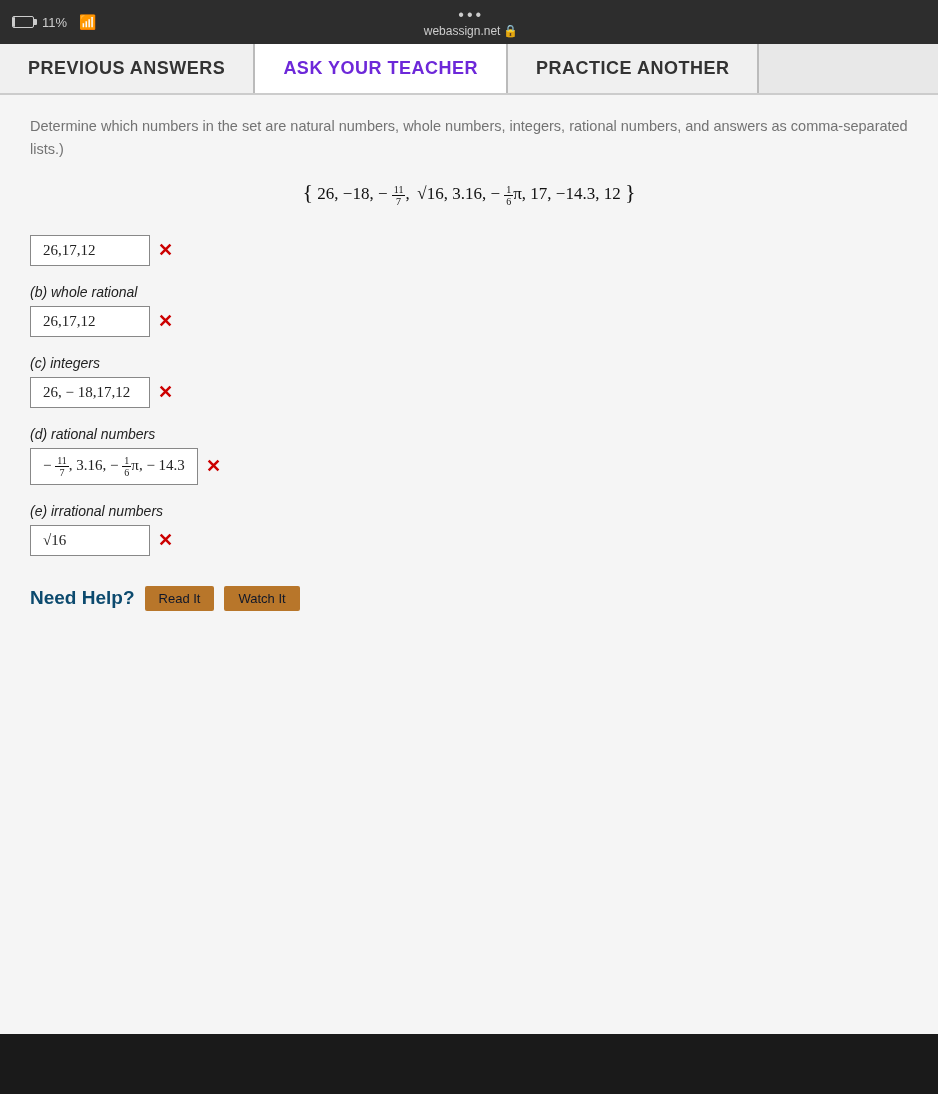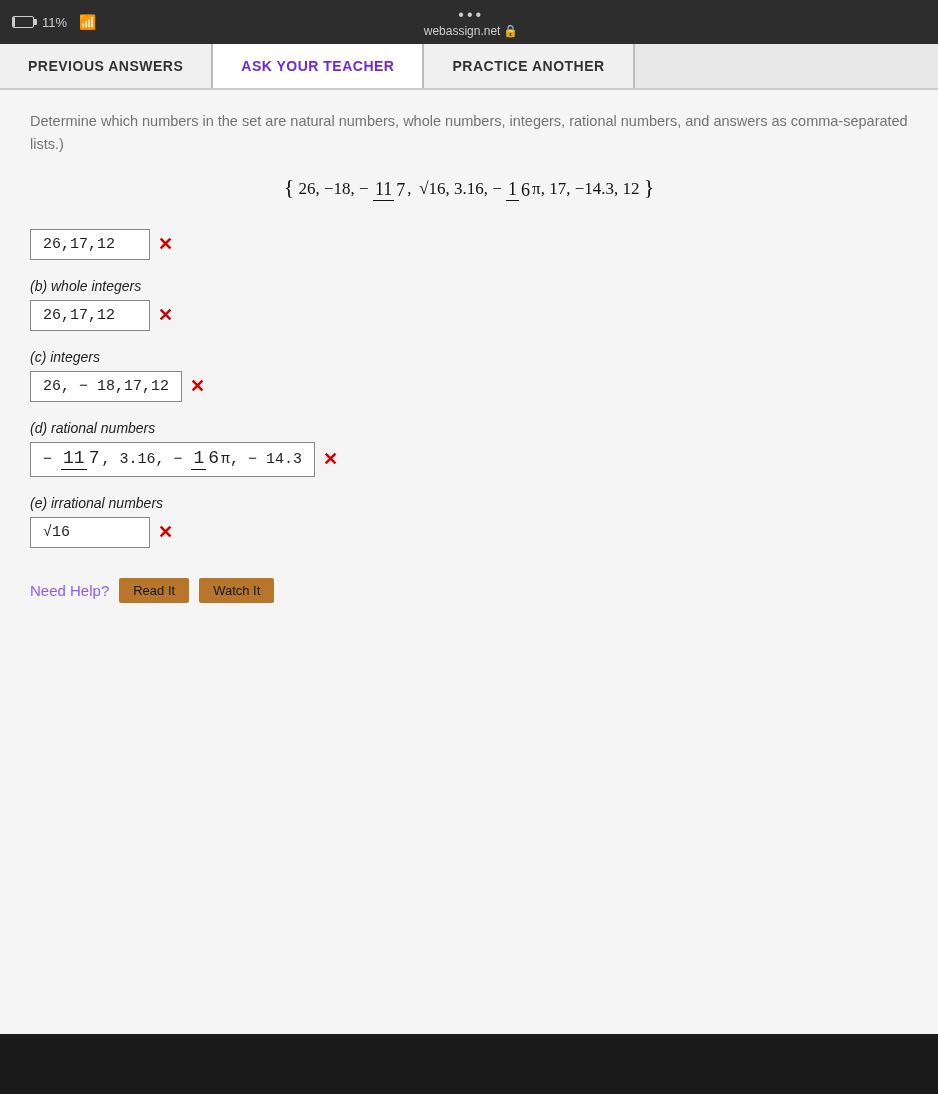--- a/index.html
+++ b/index.html
@@ -72,21 +72,21 @@
 
     
     .nav-tabs {
       background: #e8e8e8;
       display: flex;
       border-bottom: 2px solid #ccc;
     }
 
     .nav-tab {
       padding: 14px 28px;
-      font-size: 14px;
+      font-size: 18px;
       font-weight: 700;
       color: #333;
       border-right: 2px solid #bbb;
       cursor: pointer;
       letter-spacing: 0.5px;
       background: #f0f0f0;
     }
 
     .nav-tab:first-child {
       border-left: none;
@@ -138,62 +138,62 @@
       display: flex;
       align-items: center;
       gap: 8px;
     }
 
     .answer-box {
       border: 1px solid #888;
       background: #fff;
       padding: 6px 12px;
       font-size: 15px;
-      font-family: Liberation Mono, monospace;
+      font-family: Liberation Serif, serif;
       min-width: 120px;
       color: #222;
     }
 
     .x-mark {
       color: #cc0000;
       font-size: 18px;
       font-weight: bold;
     }
 
     .need-help {
       margin-top: 30px;
       display: flex;
       align-items: center;
       gap: 10px;
     }
 
     .need-help-text {
-      color: #8b5cf6;
-      font-weight: 400;
-      font-size: 15px;
+      color: #0c4a6e;
+      font-weight: 700;
+      font-size: 19px;
     }
 
     .help-btn {
       background: #b8762a;
       color: #0f172a;
       border: none;
       padding: 5px 14px;
       font-size: 13px;
       font-weight: 400;
       cursor: pointer;
       border-radius: 2px;
       text-align: center;
     }
 
     .fraction {
       display: inline-flex;
-      flex-direction: row;
+      flex-direction: column;
       align-items: center;
       vertical-align: middle;
-      font-size: 18px;
+      font-size: 10px;
       line-height: 1.1;
     }
 
     .fraction .numerator {
       border-bottom: 1px solid #111;
       padding: 0 2px;
     }
 
     .fraction .denominator {
       padding: 0 2px;
@@ -253,21 +253,21 @@
   </div>
 
   <div class="part-section">
     <div class="answer-row">
       <div class="answer-box">26,17,12</div>
       <span class="x-mark">✕</span>
     </div>
   </div>
 
   <div class="part-section">
-    <div class="part-label">(b)  whole integers</div>
+    <div class="part-label">(b)  whole rational</div>
     <div class="answer-row">
       <div class="answer-box">26,17,12</div>
       <span class="x-mark">✕</span>
     </div>
   </div>
 
   <div class="part-section">
     <div class="part-label">(c)  integers</div>
     <div class="answer-row">
       <div class="answer-box">26, − 18,17,12</div>

